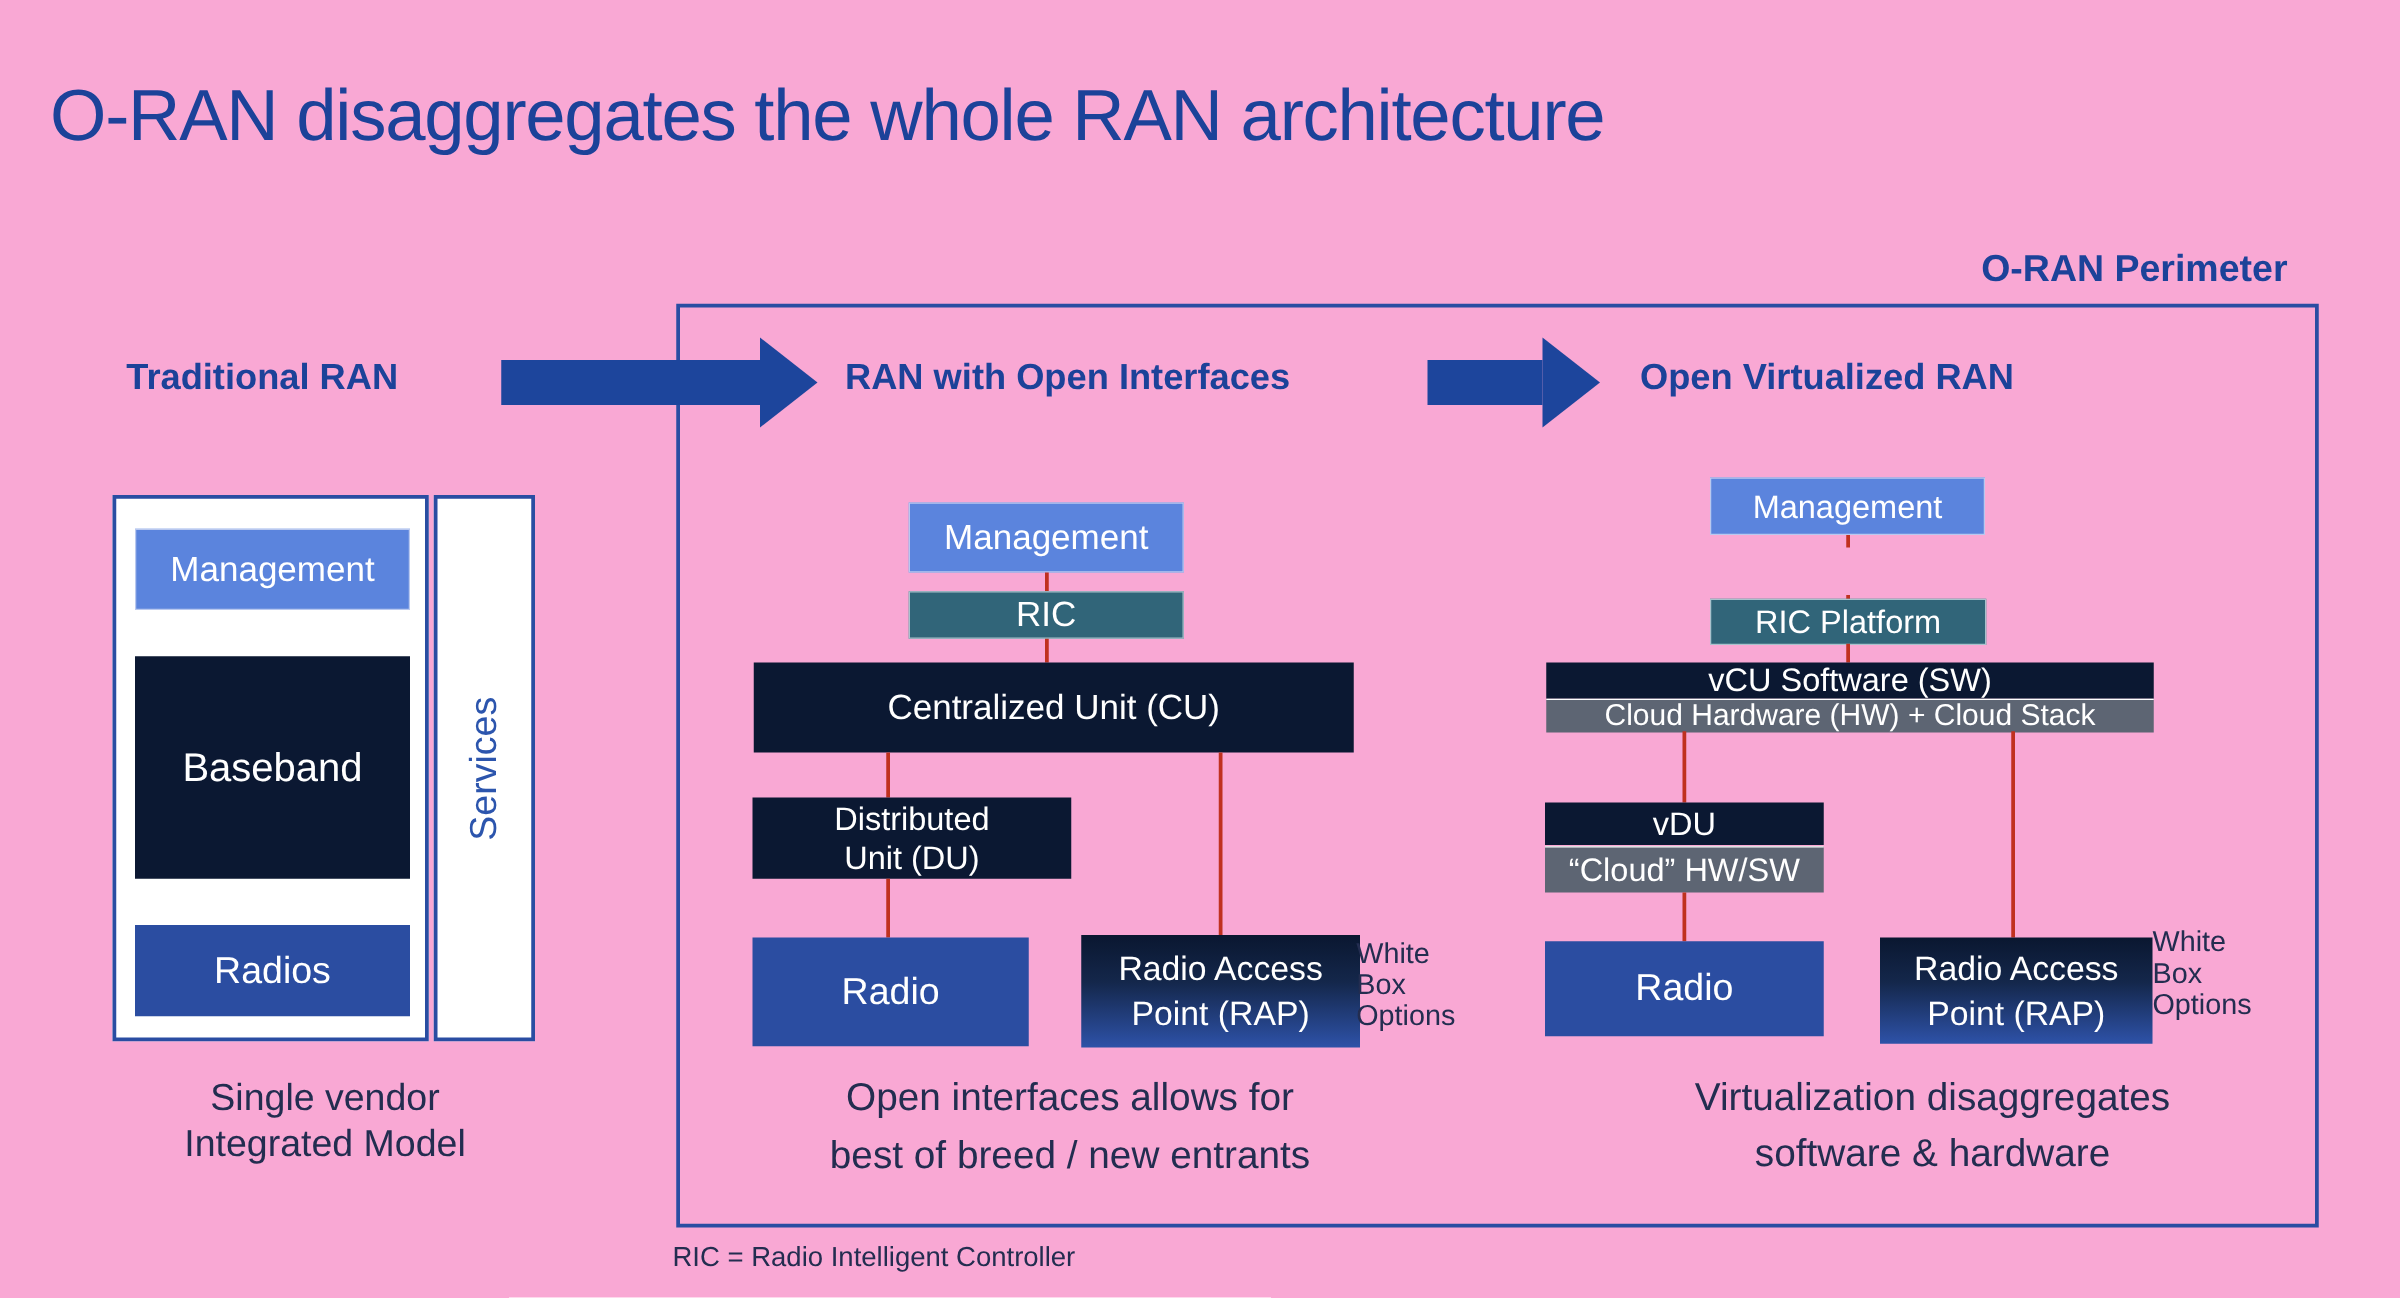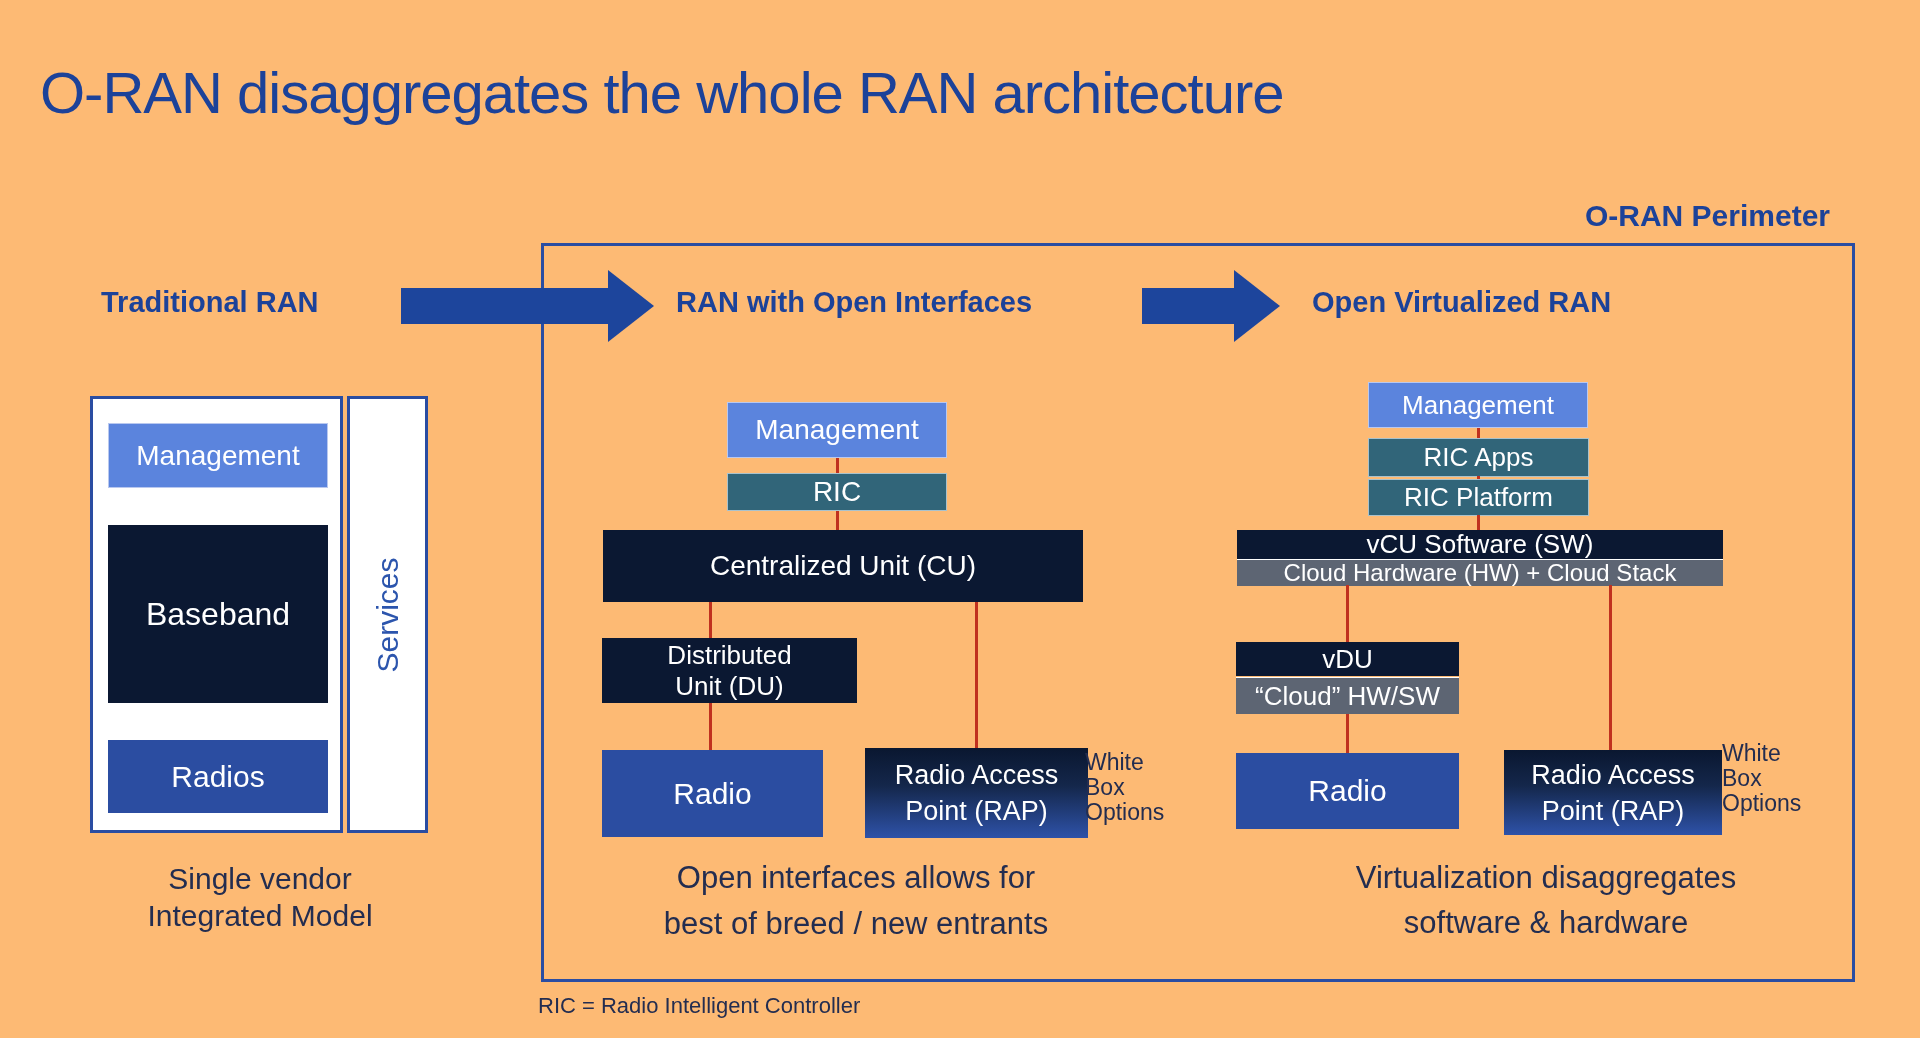--- a/index.html
+++ b/index.html
@@ -1,17 +1,17 @@
 <!DOCTYPE html>
 <html><head>
 <meta charset="utf-8">
 <style>
   html,body{margin:0;padding:0;background:#fff;}
   .slide{
-    position:relative;width:1920px;height:1038px;background:#fdba74;
+    position:relative;width:1920px;height:1038px;background:#f9a8d4;
     font-family:"Liberation Sans",sans-serif;overflow:hidden;
   }
   
   .title{position:absolute;left:40px;top:58px;font-size:58px;line-height:1.2;
     color:#1c4299;letter-spacing:-1px;font-weight:400;}
   .perimeter-label{position:absolute;left:1455px;top:199px;width:375px;text-align:right;
     font-size:30px;font-weight:700;color:#1c4299;}
   .col-header{position:absolute;top:285px;font-size:29px;font-weight:700;color:#1c4299;line-height:34px;}
   .hdr-1{left:101px;}
   .hdr-2{left:676px;}
@@ -136,21 +136,20 @@
     <div>Box</div>
     <div>Options</div>
   </div>
   <div class="caption cap-mid">
     <div>Open interfaces allows for</div>
     <div>best of breed / new entrants</div>
   </div>
 
   <div class="blk c-mgmt r-mgmt">Management</div>
   <div class="conn rc1"></div>
-  <div class="blk c-teal r-apps">RIC Apps</div>
   <div class="conn rc2"></div>
   <div class="blk c-teal r-plat">RIC Platform</div>
   <div class="conn rc3"></div>
   <div class="blk c-navy r-vcu">vCU Software (SW)</div>
   <div class="blk c-gray r-cloud">Cloud Hardware (HW) + Cloud Stack</div>
   <div class="conn rc4"></div>
   <div class="conn rc6"></div>
   <div class="blk c-navy r-vdu">vDU</div>
   <div class="blk c-gray r-chw">“Cloud” HW/SW</div>
   <div class="conn rc5"></div>

